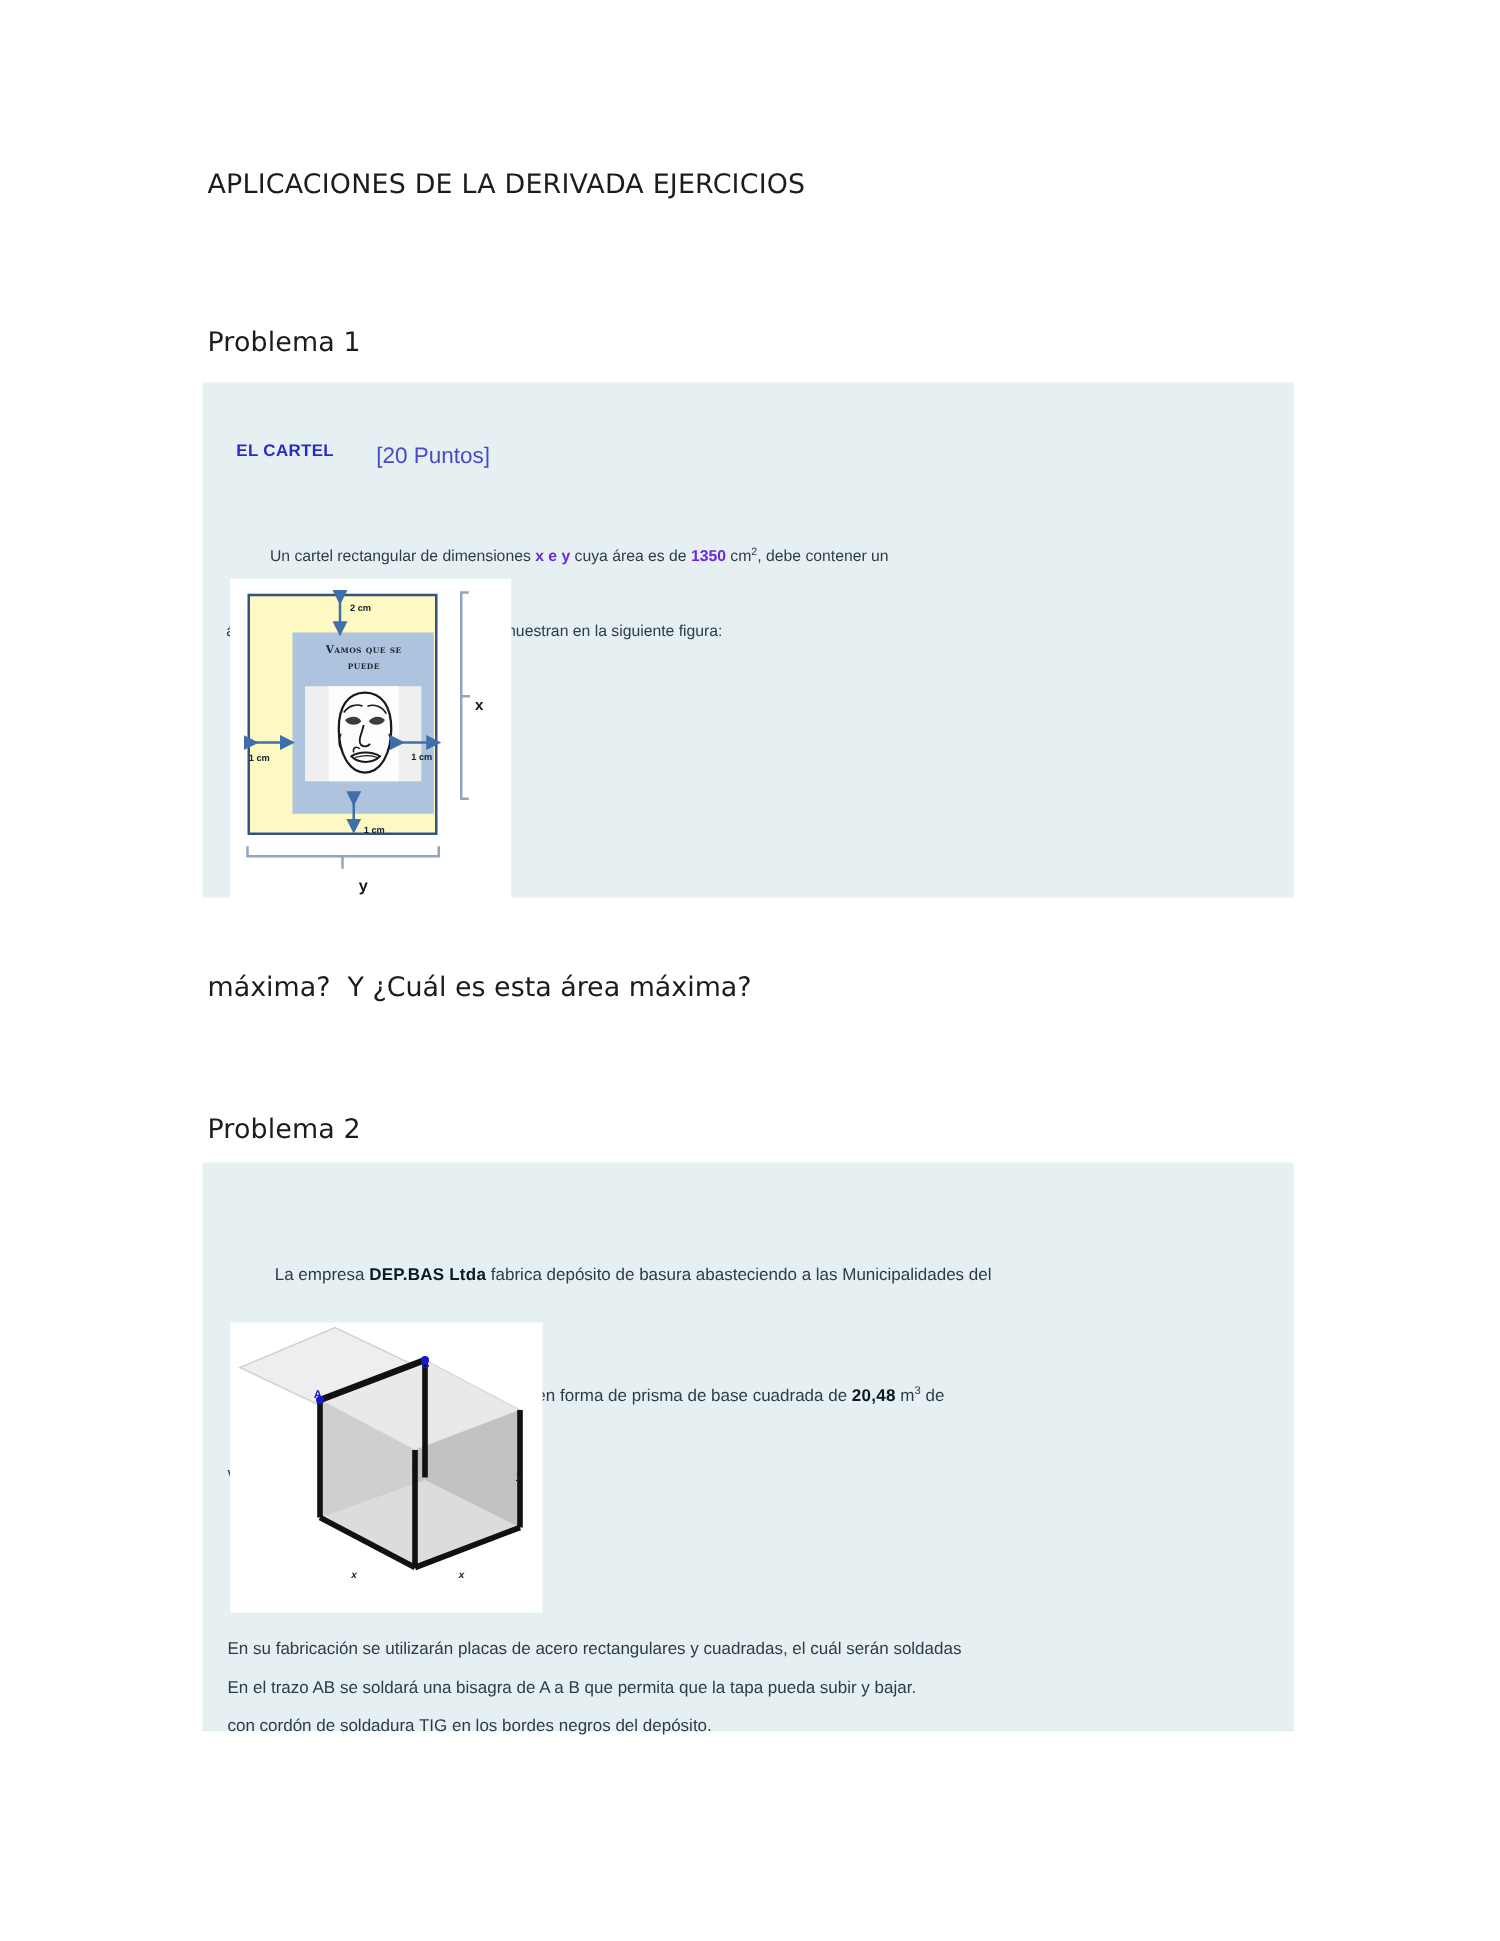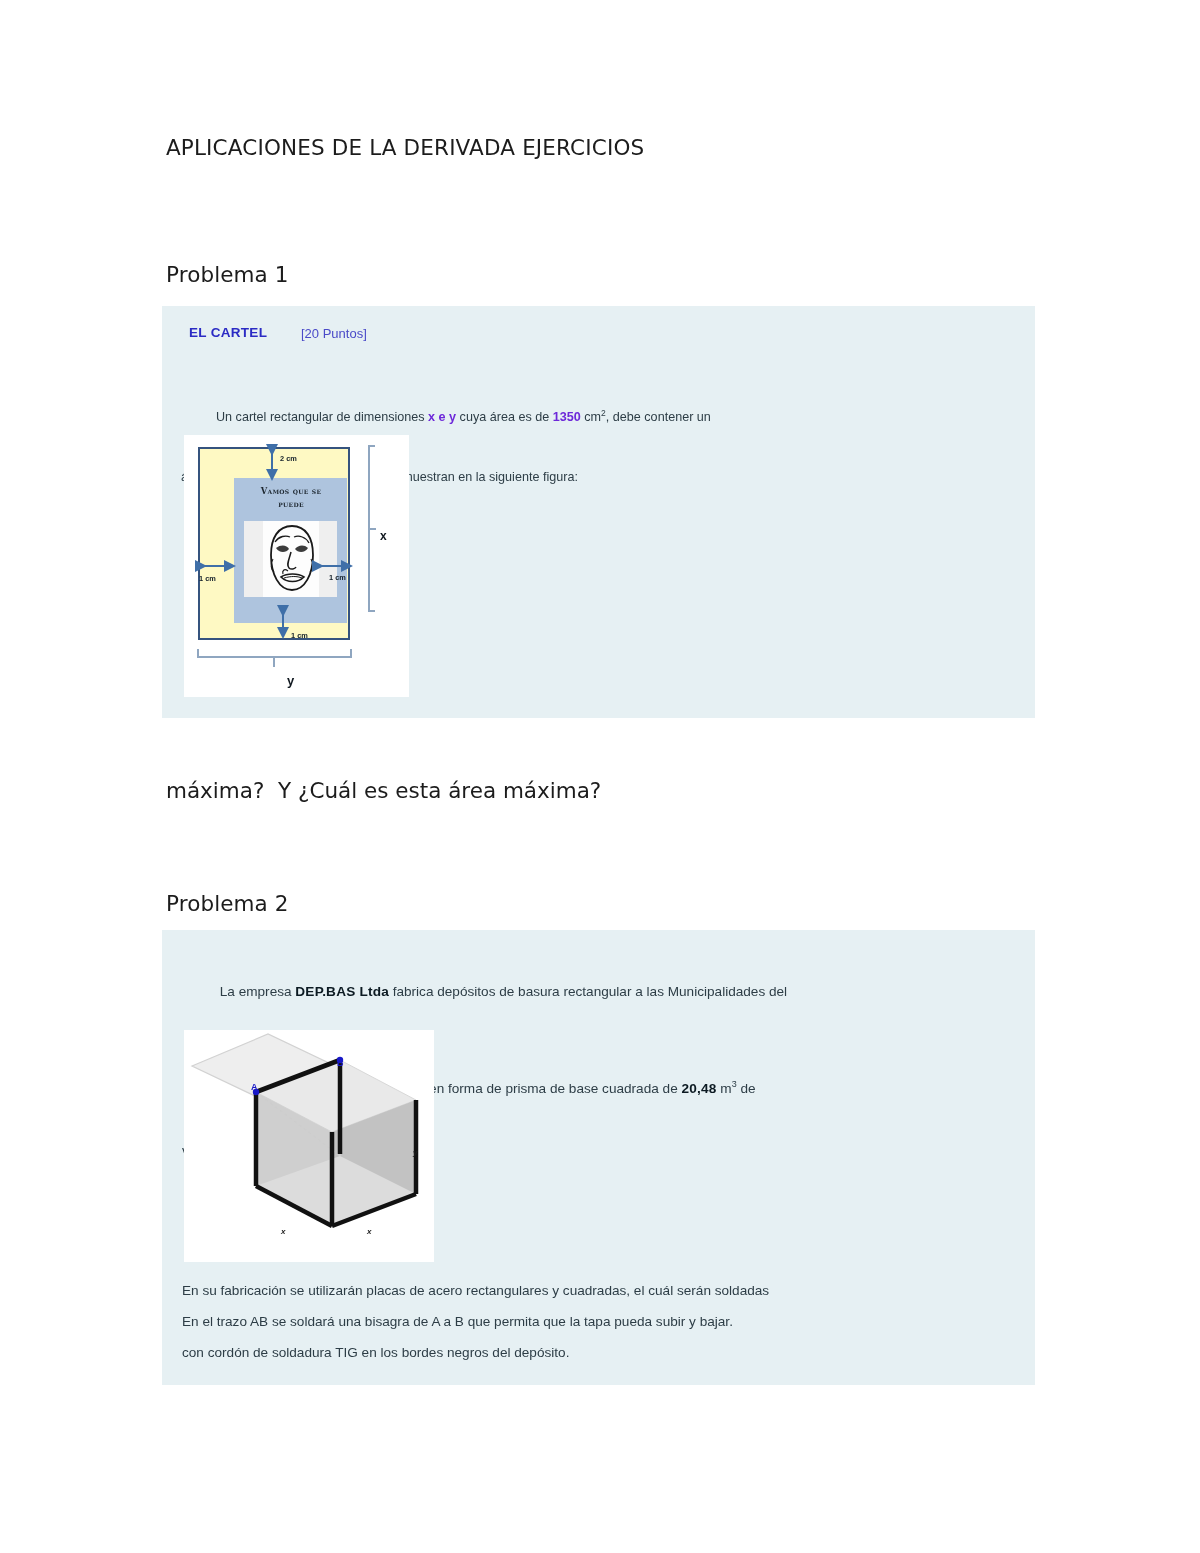--- a/index.html
+++ b/index.html
@@ -60,38 +60,38 @@
   
   .shot {
     position: absolute;
     left: 162px;
     width: 873px;
     background: #e6f0f3;
   }
   #shot-1 { top: 306px; height: 412px; }
   #shot-2 { top: 930px; height: 455px; }
 
-  .shot-inner { position: relative; width: 100%; height: 100%; }
+  .shot-inner { position: relative; width: 100%; height: 100%; margin-top: 28px; }
 
   
   .cartel-head {
     position: absolute;
     left: 27px;
     top: 19px;
     font-size: 13.5px;
     font-weight: bold;
     color: #2b2bc4;
     letter-spacing: .3px;
     font-family: "Liberation Sans", sans-serif;
   }
   .cartel-points {
     position: absolute;
     left: 139px;
     top: 20px;
-    font-size: 13px;
+    font-size: 18px;
     color: #4a4ac8;
     font-family: "Liberation Sans", sans-serif;
     filter: blur(0.35px);
   }
 
   .shot-para {
     position: absolute;
     font-family: "Liberation Sans", sans-serif;
     color: #2d3d46;
   }
@@ -327,21 +327,21 @@
     <span class="ln">máxima?  Y ¿Cuál es esta área máxima?</span>
   </div>
 
   <div class="problem-label" id="problema-2-label">Problema 2</div>
 
   <div class="shot" id="shot-2">
     <div class="shot-inner">
 
       <div class="shot-para" id="deposito-body">
         <span class="ln">
-          <span>La empresa </span><b>DEP.BAS Ltda</b><span> fabrica depósitos de basura rectangular a las Municipalidades del</span>
+          <span>La empresa </span><b>DEP.BAS Ltda</b><span> fabrica depósito de basura abasteciendo a las Municipalidades del</span>
         </span>
         <span class="ln">
           <span>litoral Central. Estos depósitos tienen forma de prisma de base cuadrada de </span><b>20,48</b><span> m</span><sup>3</sup><span> de</span>
         </span>
         <span class="ln">volumen como el de la figura adjunta.</span>
       </div>
 
       <div class="fig-prisma">
         <svg width="250" height="232" viewBox="0 0 250 232">
 

